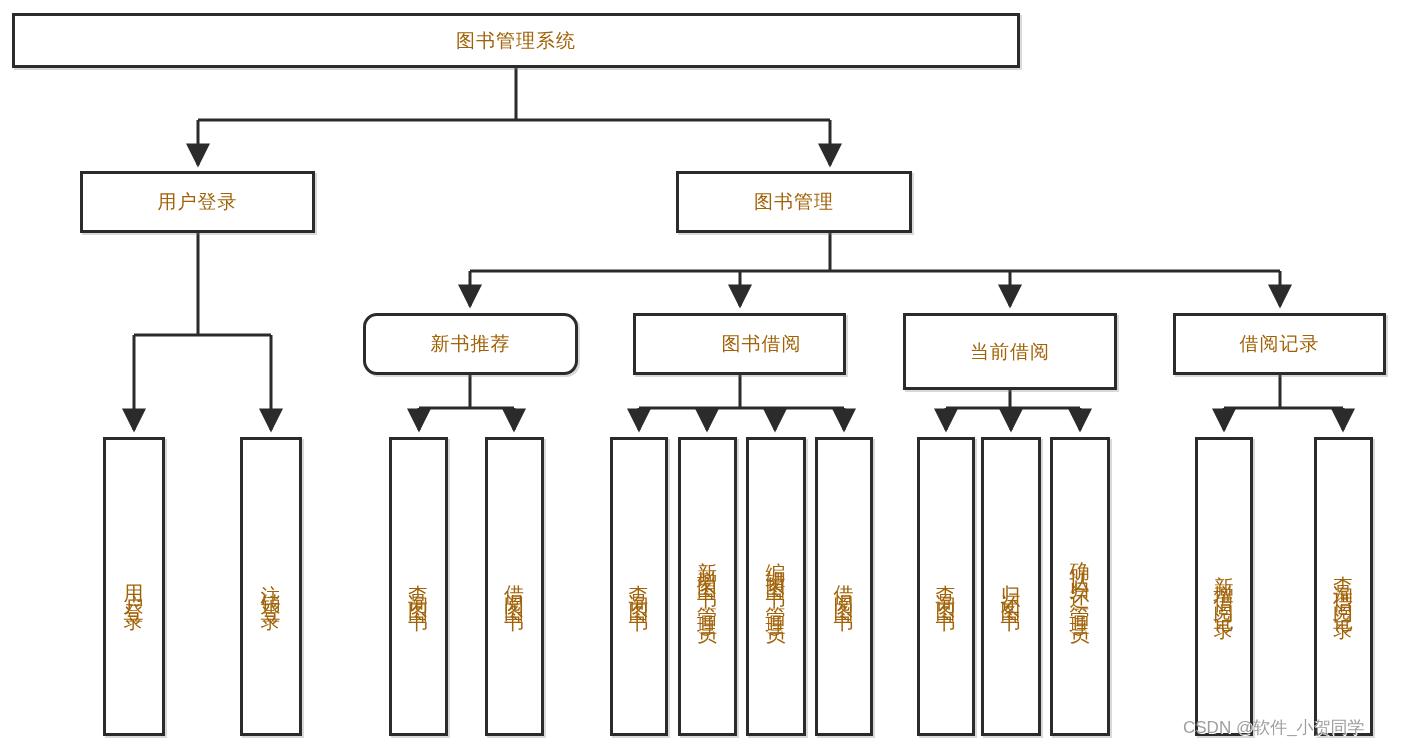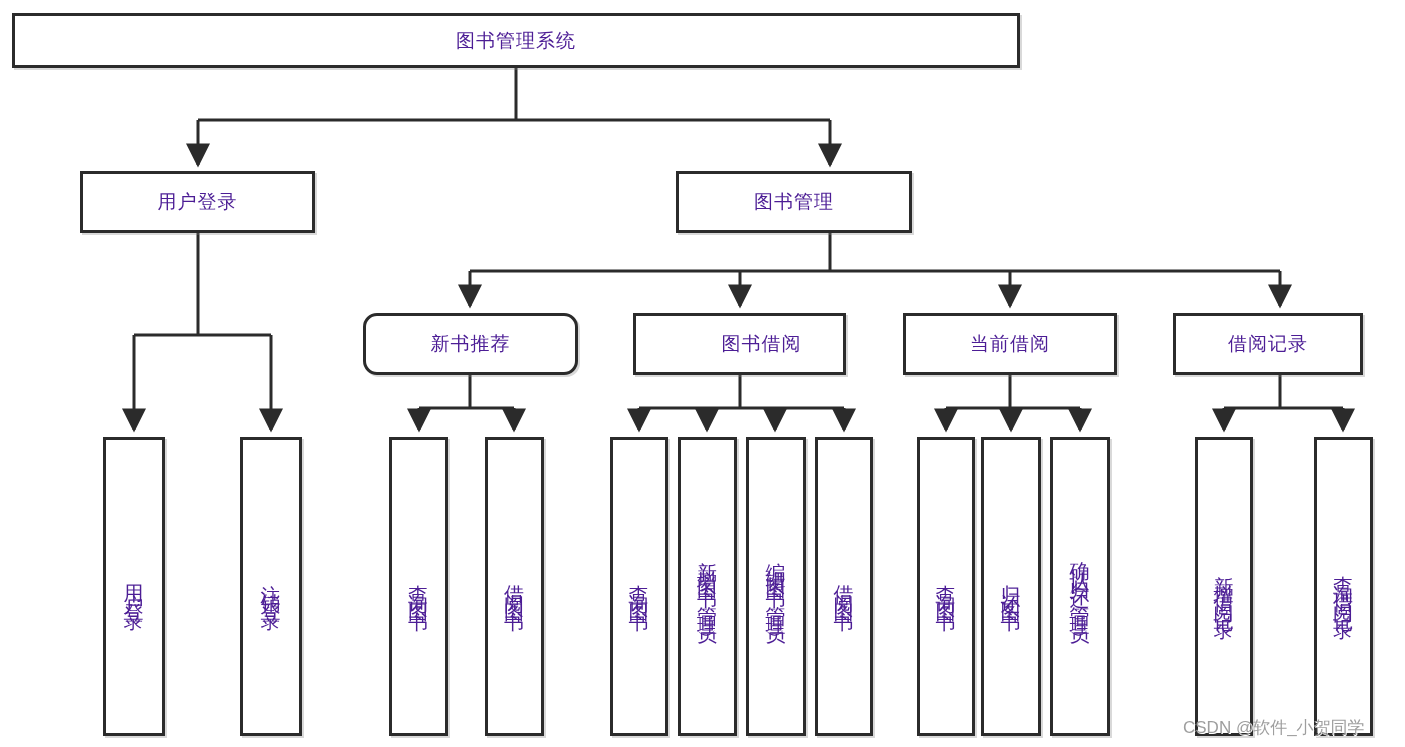--- a/index.html
+++ b/index.html
@@ -11,21 +11,21 @@
     background:#ffffff;
     overflow:hidden;
   }
   .connectors { position:absolute; left:0; top:0; width:1405px; height:747px; }
   .ln { stroke:#2b2b2b; stroke-width:3; fill:none; }
   .ar { stroke:#2b2b2b; stroke-width:3; fill:none; }
   .box {
     position:absolute;
     border:3px solid #2b2b2b;
     background:#ffffff;
-    color:#4c1d95;
+    color:#a16207;
     display:flex; align-items:center; justify-content:center;
     box-shadow:2px 2px 0 rgba(130,130,130,0.30);
     z-index:2;
   }
   .hbox { font-size:19px; letter-spacing:1px; white-space:nowrap; }
   .vbox {
     writing-mode:vertical-rl;
     text-orientation:mixed;
     font-size:20px;
     line-height:1;
@@ -83,22 +83,22 @@
     <path class="ar" d="M1343 408 V430" marker-end="url(#arr)"></path>
   </svg>
 
   <div class="box hbox" style="left:12px; top:13px; width:1008px; height:55px;">图书管理系统</div>
 
   <div class="box hbox" style="left:80px; top:171px; width:235px; height:62px;">用户登录</div>
   <div class="box hbox" style="left:676px; top:171px; width:236px; height:62px;">图书管理</div>
 
   <div class="box hbox" style="left:363px; top:313px; width:215px; height:62px;border-radius:14px;">新书推荐</div>
   <div class="box hbox" style="left:633px; top:313px; width:213px; height:62px;padding-left:44px;">图书借阅</div>
-  <div class="box hbox" style="left:903px; top:313px; width:214px; height:62px;text-align:center;">当前借阅</div>
-  <div class="box hbox" style="left:1173px; top:313px; width:190px; height:62px;">借阅记录</div>
+  <div class="box hbox" style="left:903px; top:313px; width:214px; height:77px;text-align:center;">当前借阅</div>
+  <div class="box hbox" style="left:1173px; top:313px; width:213px; height:62px;">借阅记录</div>
 
   <div class="box vbox" style="left:103px; top:437px; width:62px; height:299px;">用户登录</div>
   <div class="box vbox" style="left:240px; top:437px; width:62px; height:299px;">注销登录</div>
 
   <div class="box vbox" style="left:389px; top:437px; width:59px; height:299px;">查询图书</div>
   <div class="box vbox" style="left:485px; top:437px; width:59px; height:299px;">借阅图书</div>
 
   <div class="box vbox" style="left:610px; top:437px; width:58px; height:299px;">查询图书</div>
   <div class="box vbox" style="left:678px; top:437px; width:59px; height:299px;">新增图书（管理员）</div>
   <div class="box vbox" style="left:746px; top:437px; width:60px; height:299px;">编辑图书（管理员）</div>

